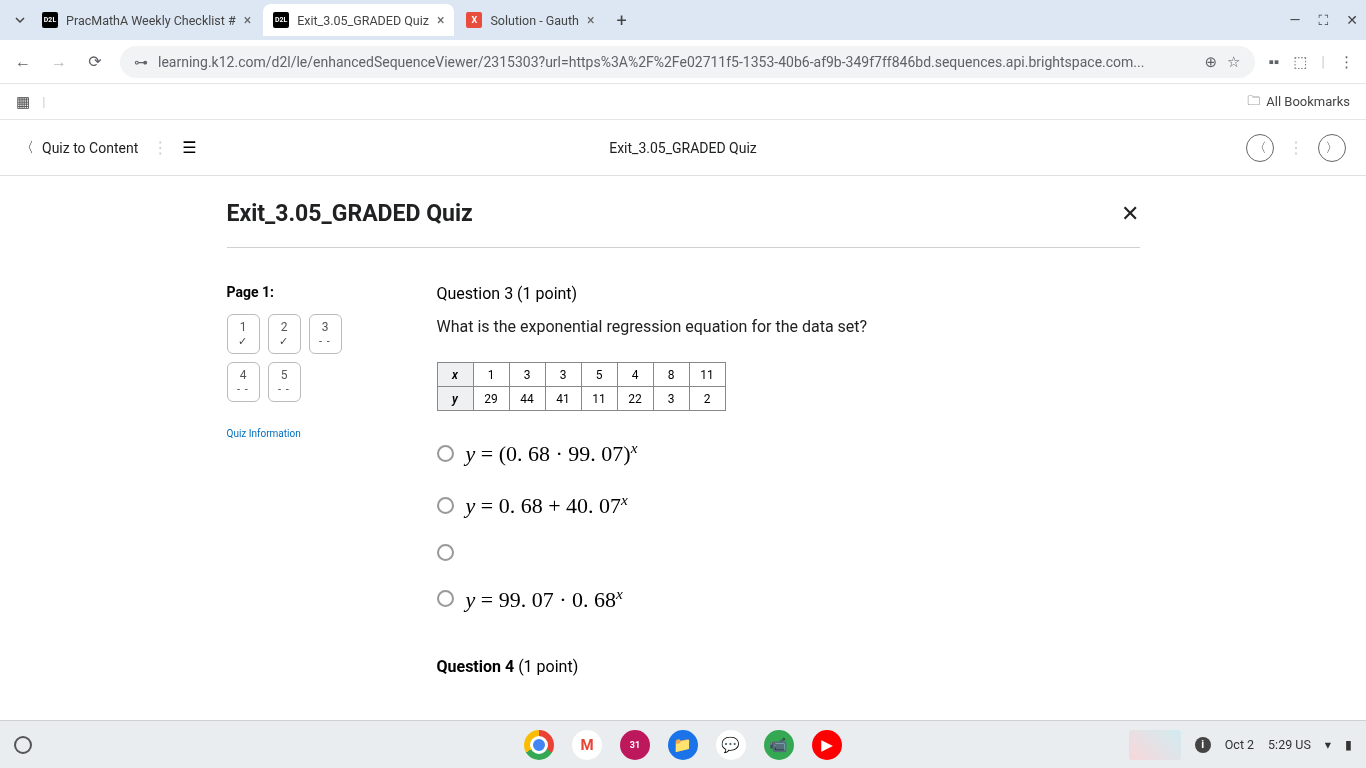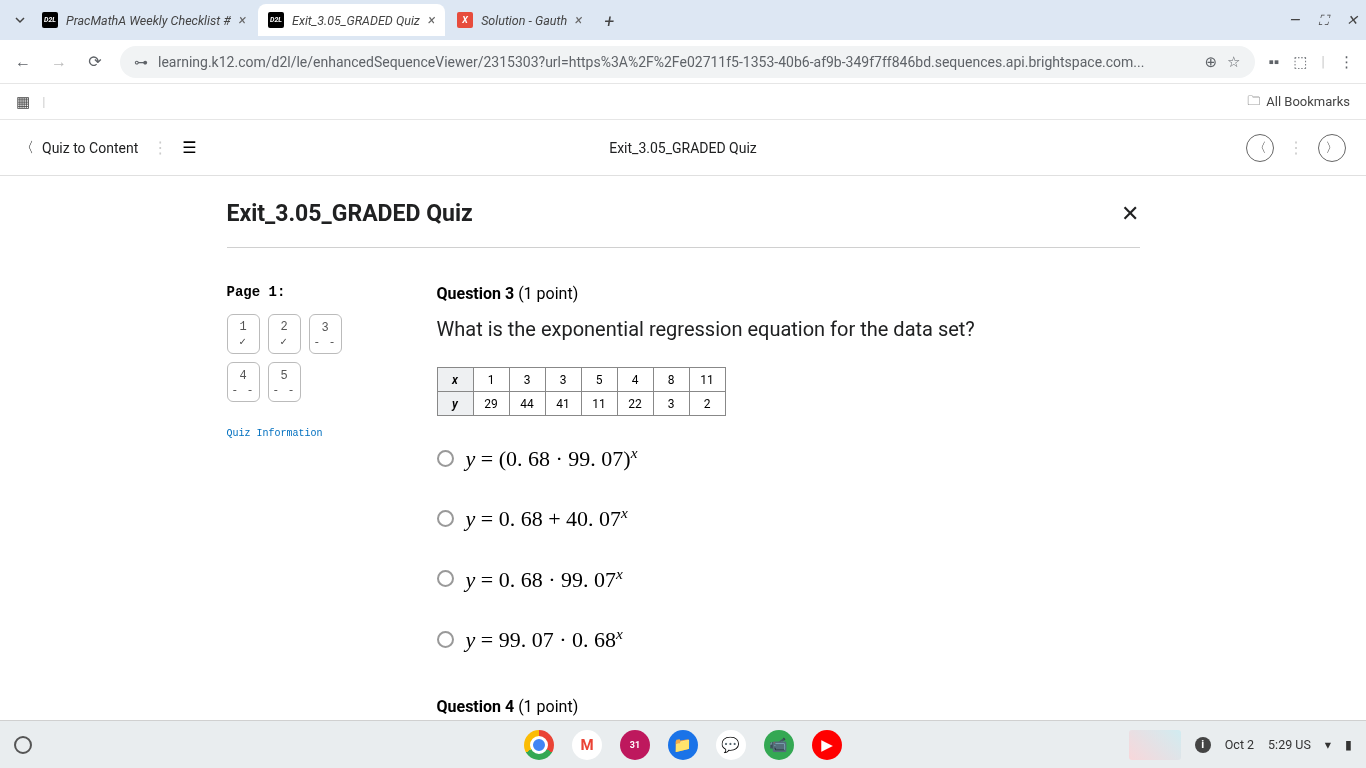--- a/index.html
+++ b/index.html
@@ -1,19 +1,19 @@
 <!DOCTYPE html>
 <html><head>
 <meta charset="utf-8">
 <style>
 * { margin: 0; padding: 0; box-sizing: border-box; }
 body { font-family: -apple-system, BlinkMacSystemFont, 'Segoe UI', Roboto, sans-serif; width: 1366px; height: 768px; overflow: hidden; background: #fff; }
 
 
-.browser-top { background: #dde7f3; height: 40px; display: flex; align-items: center; padding: 0 8px; font-style: italic; }
+.browser-top { background: #dde7f3; height: 40px; display: flex; align-items: center; padding: 0 8px; }
 .tab-dropdown { width: 24px; height: 24px; display: flex; align-items: center; justify-content: center; cursor: pointer; }
 .tab { display: flex; align-items: center; height: 32px; padding: 0 10px; border-radius: 8px 8px 0 0; margin-right: 2px; cursor: pointer; font-size: 12.5px; color: #444; gap: 8px; max-width: 240px; }
 .tab.active { background: #fff; }
 .tab-favicon { width: 16px; height: 16px; background: #000; color: #fff; font-size: 7px; font-weight: bold; display: flex; align-items: center; justify-content: center; border-radius: 2px; }
 .tab-favicon.gauth { background: #e74c3c; font-size: 9px; }
 .tab-title { white-space: nowrap; overflow: hidden; text-overflow: ellipsis; flex: 1; }
 .tab-close { font-size: 14px; color: #666; }
 .new-tab { font-size: 18px; color: #444; padding: 0 10px; cursor: pointer; }
 .window-controls { margin-left: auto; display: flex; gap: 18px; color: #444; }
 .window-controls span { cursor: pointer; font-size: 14px; }
@@ -37,38 +37,38 @@
 .circle-btn { width: 28px; height: 28px; border: 1.5px solid #666; border-radius: 50%; display: flex; align-items: center; justify-content: center; font-size: 13px; cursor: pointer; color: #444; }
 
 
 .content { display: flex; justify-content: center; padding-top: 24px; }
 .quiz-container { width: 913px; }
 .quiz-header-row { display: flex; align-items: center; justify-content: space-between; border-bottom: 1px solid #d0d0d0; padding-bottom: 20px; margin-bottom: 36px; }
 .quiz-title { font-size: 23px; font-weight: 700; color: #202122; }
 .close-x { font-size: 22px; font-weight: 400; cursor: pointer; color: #202122; }
 
 .quiz-body { display: flex; gap: 60px; }
-.left-col { width: 150px; font-family: Liberation Mono, monospace; }
+.left-col { width: 150px; }
 .page-label { font-weight: 700; font-size: 14px; margin-bottom: 14px; }
 .qnav { display: flex; flex-wrap: wrap; gap: 8px; margin-bottom: 26px; }
 .qnav-item { width: 33px; height: 40px; border: 1px solid #bbb; border-radius: 6px; display: flex; flex-direction: column; align-items: center; justify-content: center; font-size: 12px; cursor: pointer; background: #fff; gap: 1px; }
 .qnav-item .num { color: #555; }
 .qnav-item .stat { font-size: 11px; color: #444; letter-spacing: 1px; }
 .quiz-info-link { color: #006fbf; font-size: 10px; cursor: pointer; }
 
 .right-col { flex: 1; }
 .question-header { font-size: 16px; margin-bottom: 14px; }
-.question-header b { font-weight: 700; }
-.question-prompt { font-size: 20px; color: #202122; margin-bottom: 26px; }
+.question-header b { font-weight: 400; }
+.question-prompt { font-size: 16px; color: #202122; margin-bottom: 26px; }
 
 .data-table { border-collapse: collapse; margin-bottom: 28px; }
 .data-table td { border: 1px solid #888; width: 36px; height: 24px; text-align: center; font-size: 12px; }
 .data-table td.hdr { background: #eef0f2; font-style: italic; font-weight: 600; }
 
-.options { display: flex; flex-direction: column; gap: 32px; }
+.options { display: flex; flex-direction: column; gap: 24px; }
 .option { display: flex; align-items: center; gap: 12px; }
 .radio { width: 17px; height: 17px; border: 2px solid #999; border-radius: 50%; cursor: pointer; flex-shrink: 0; }
 .opt-math { font-family: 'Cambria Math', 'Times New Roman', serif; font-size: 22px; font-style: italic; }
 .opt-math .up { font-style: normal; }
 .opt-math sup { font-size: 0.7em; }
 
 .q4-header { font-size: 16px; margin-top: 44px; }
 
 
 .taskbar { position: fixed; bottom: 0; left: 0; right: 0; height: 48px; background: #e9edef; display: flex; align-items: center; padding: 0 14px; border-top: 1px solid #d0d0d0; }
@@ -227,21 +227,20 @@
           <div class="option">
             <div class="radio"></div>
             <div class="opt-math">y <span class="up">= (0. 68 · 99. 07)</span><sup>x</sup></div>
           </div>
           <div class="option">
             <div class="radio"></div>
             <div class="opt-math">y <span class="up">= 0. 68 + 40. 07</span><sup>x</sup></div>
           </div>
           <div class="option">
             <div class="radio"></div>
-            <div class="opt-math">y <span class="up">= 0. 68 · 99. 07</span><sup>x</sup></div>
           </div>
           <div class="option">
             <div class="radio"></div>
             <div class="opt-math">y <span class="up">= 99. 07 · 0. 68</span><sup>x</sup></div>
           </div>
         </div>
 
         <div class="q4-header">
           <b>Question 4</b><span> (1 point)</span>
         </div>

